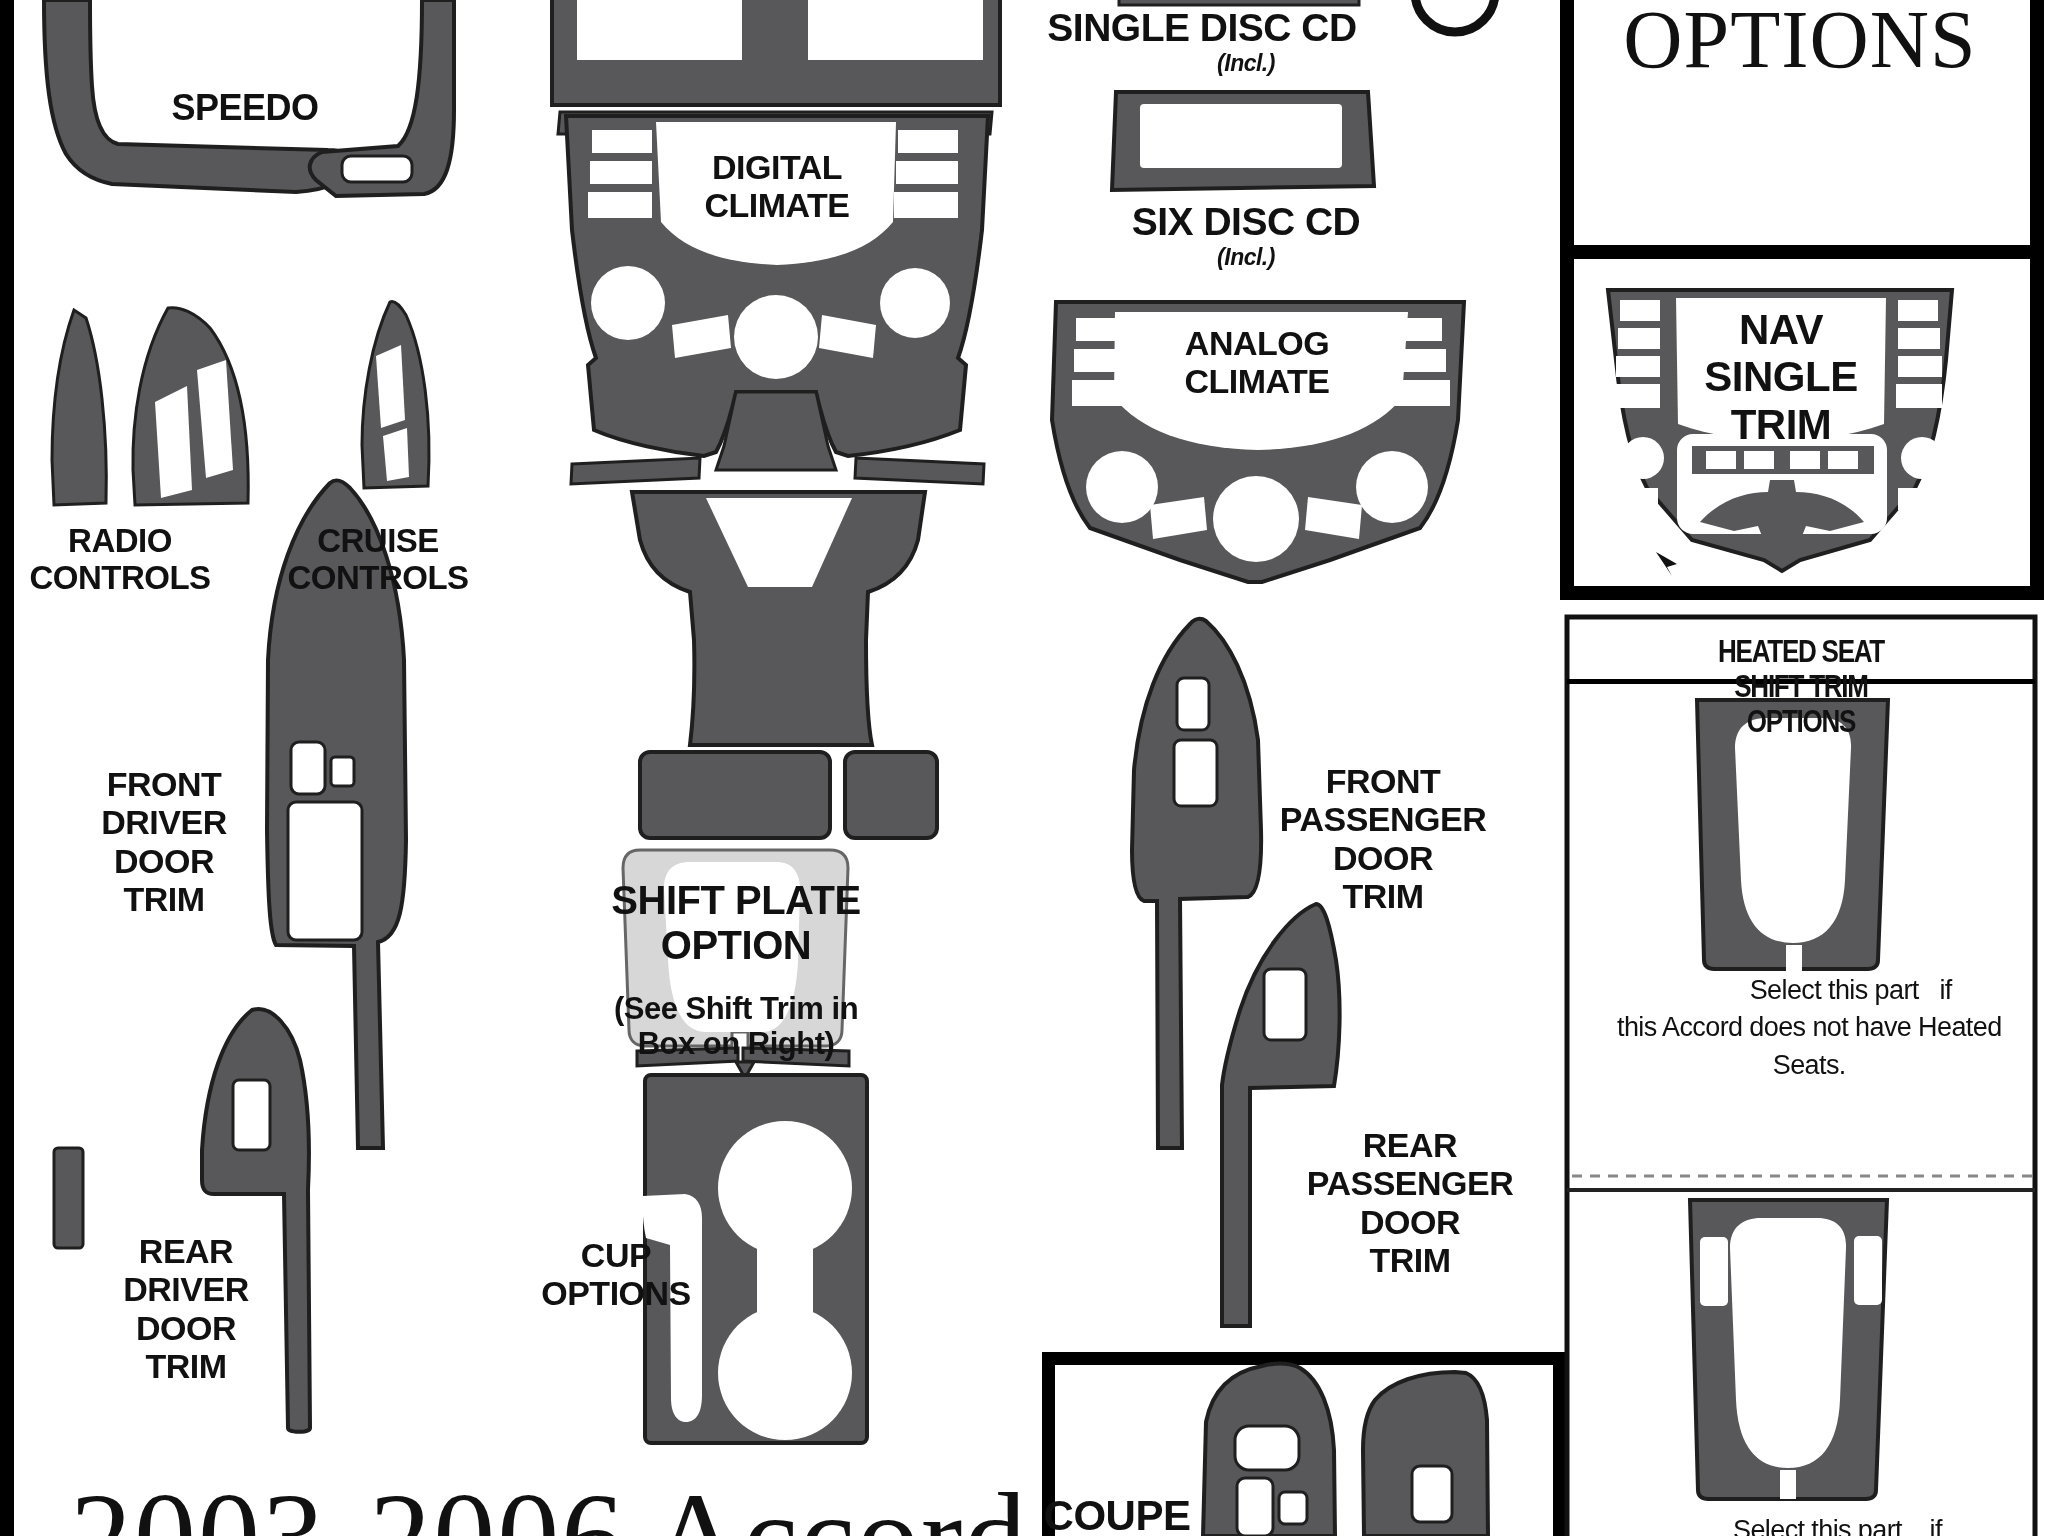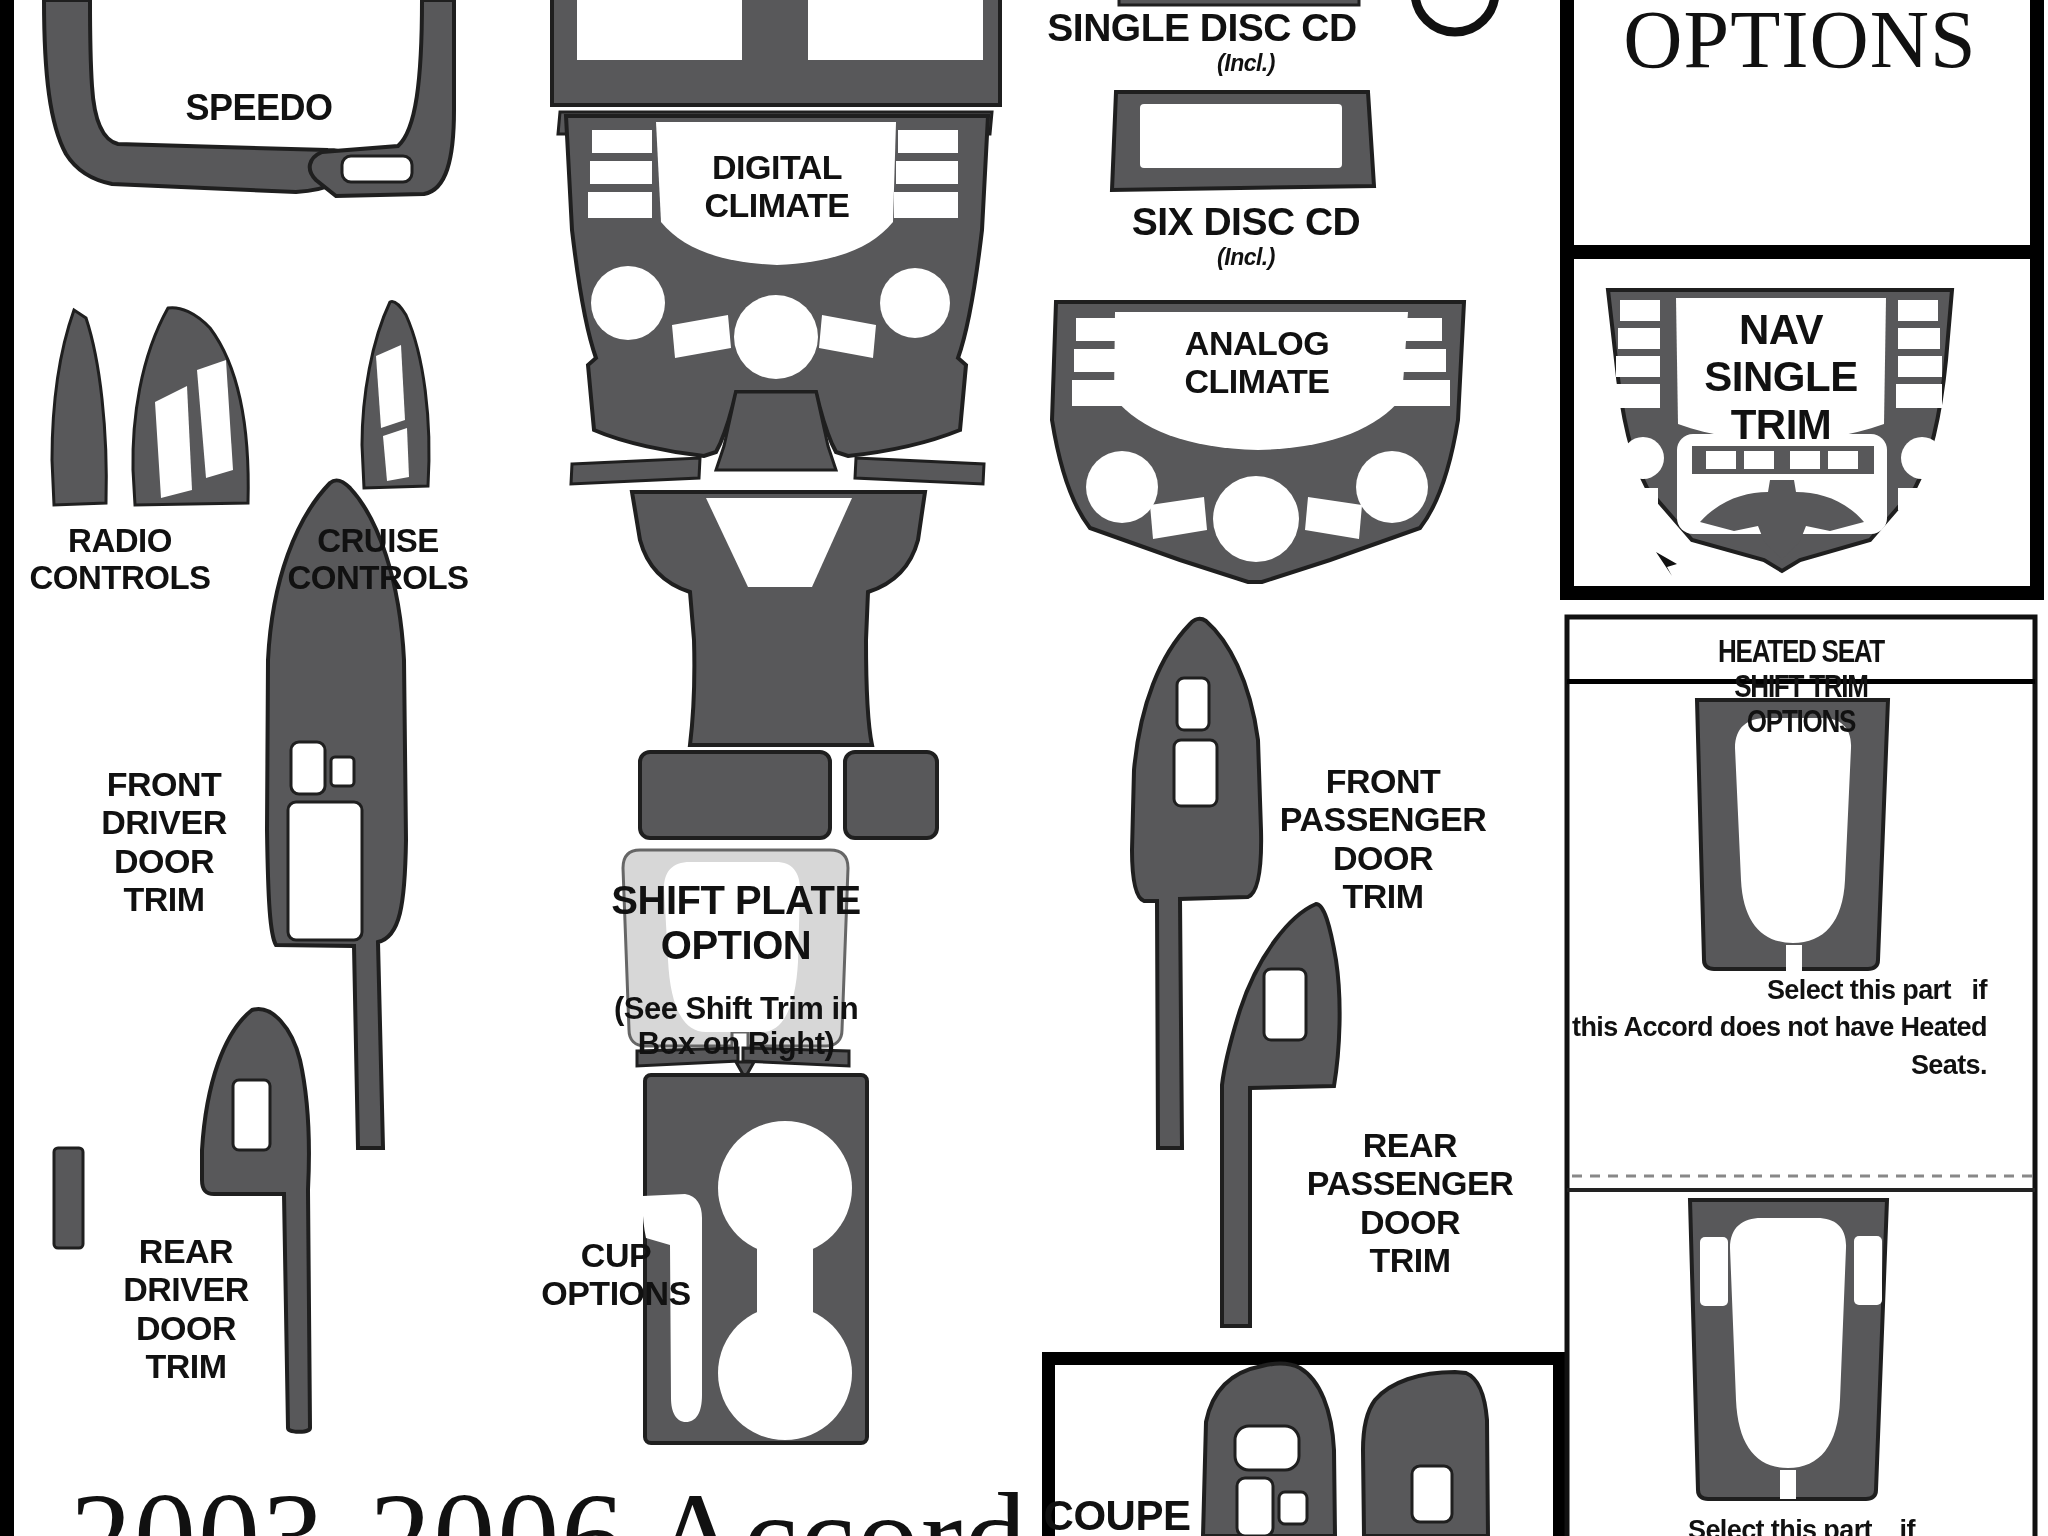--- a/index.html
+++ b/index.html
@@ -13,21 +13,21 @@
   .pc{fill:var(--piece);stroke:var(--piece-outline);stroke-width:4;}
   .pc-thin{fill:var(--piece);stroke:var(--piece-outline);stroke-width:3;}
   .wh{fill:var(--bg);stroke:var(--piece-outline);stroke-width:3;}
   .wh-ns{fill:var(--bg);stroke:none;}
   .lt{fill:var(--light-piece);stroke:#666;stroke-width:3;}
   .frame{fill:var(--frame);}
   .lbl{position:absolute;font-weight:bold;color:var(--ink);text-align:center;
        white-space:pre-line;line-height:1.13;letter-spacing:-0.5px;transform:translateX(-50%);}
   .italic{font-style:italic;}
   .serif{font-family:"Liberation Serif",serif;font-weight:normal;letter-spacing:1px;}
-  .caption{white-space:pre;text-align:right;transform:none;font-weight:700;letter-spacing:-0.6px;line-height:1.38;}
+  .caption{white-space:pre;text-align:center;transform:none;font-weight:400;letter-spacing:-0.6px;line-height:1.38;margin-left:45px;}
   .noxform{transform:none;}
 </style>
 </head>
 <body>
 
 <svg width="2048" height="1536" viewBox="0 0 2048 1536">
 
   <rect class="frame" x="0" y="0" width="14" height="1536"></rect>
 
   <g>
@@ -212,21 +212,21 @@
     <line x1="1572" y1="1176" x2="2032" y2="1176" stroke="#888" stroke-width="3" stroke-dasharray="10 8"></line>
     <rect x="1567" y="1188" width="468" height="4" fill="#222"></rect>
     <path class="pc" d="M 1690 1200 L 1887 1200 L 1876 1490 C 1876 1496 1872 1499 1866 1499 L 1708 1499 C 1702 1499 1698 1496 1698 1490 Z"></path>
     <path class="wh-ns" d="M 1730 1248 C 1730 1227 1743 1218 1761 1218 L 1817 1218 C 1836 1218 1847 1228 1846 1248 L 1840 1400 C 1838 1445 1820 1468 1788 1468 C 1756 1468 1738 1445 1736 1400 Z"></path>
     <rect class="wh-ns" x="1700" y="1237" width="28" height="69" rx="5"></rect>
     <rect class="wh-ns" x="1854" y="1236" width="28" height="69" rx="5"></rect>
     <rect class="wh-ns" x="1780" y="1470" width="16" height="29"></rect>
   </g>
 </svg>
 
-<div class="lbl" style="left:259px;top:88px;font-size:36px;">SPEEDO</div>
+<div class="lbl" style="left:245px;top:88px;font-size:36px;">SPEEDO</div>
 <div class="lbl" style="left:120px;top:522px;font-size:33px;">RADIO
 CONTROLS</div>
 <div class="lbl" style="left:378px;top:522px;font-size:33px;">CRUISE
 CONTROLS</div>
 
 <div class="lbl" style="left:777px;top:148px;font-size:34px;">DIGITAL
 CLIMATE</div>
 
 <div class="lbl" style="left:1202px;top:6px;font-size:39px;">SINGLE DISC CD</div>
 <div class="lbl italic" style="left:1246px;top:50px;font-size:23px;">(Incl.)</div>

